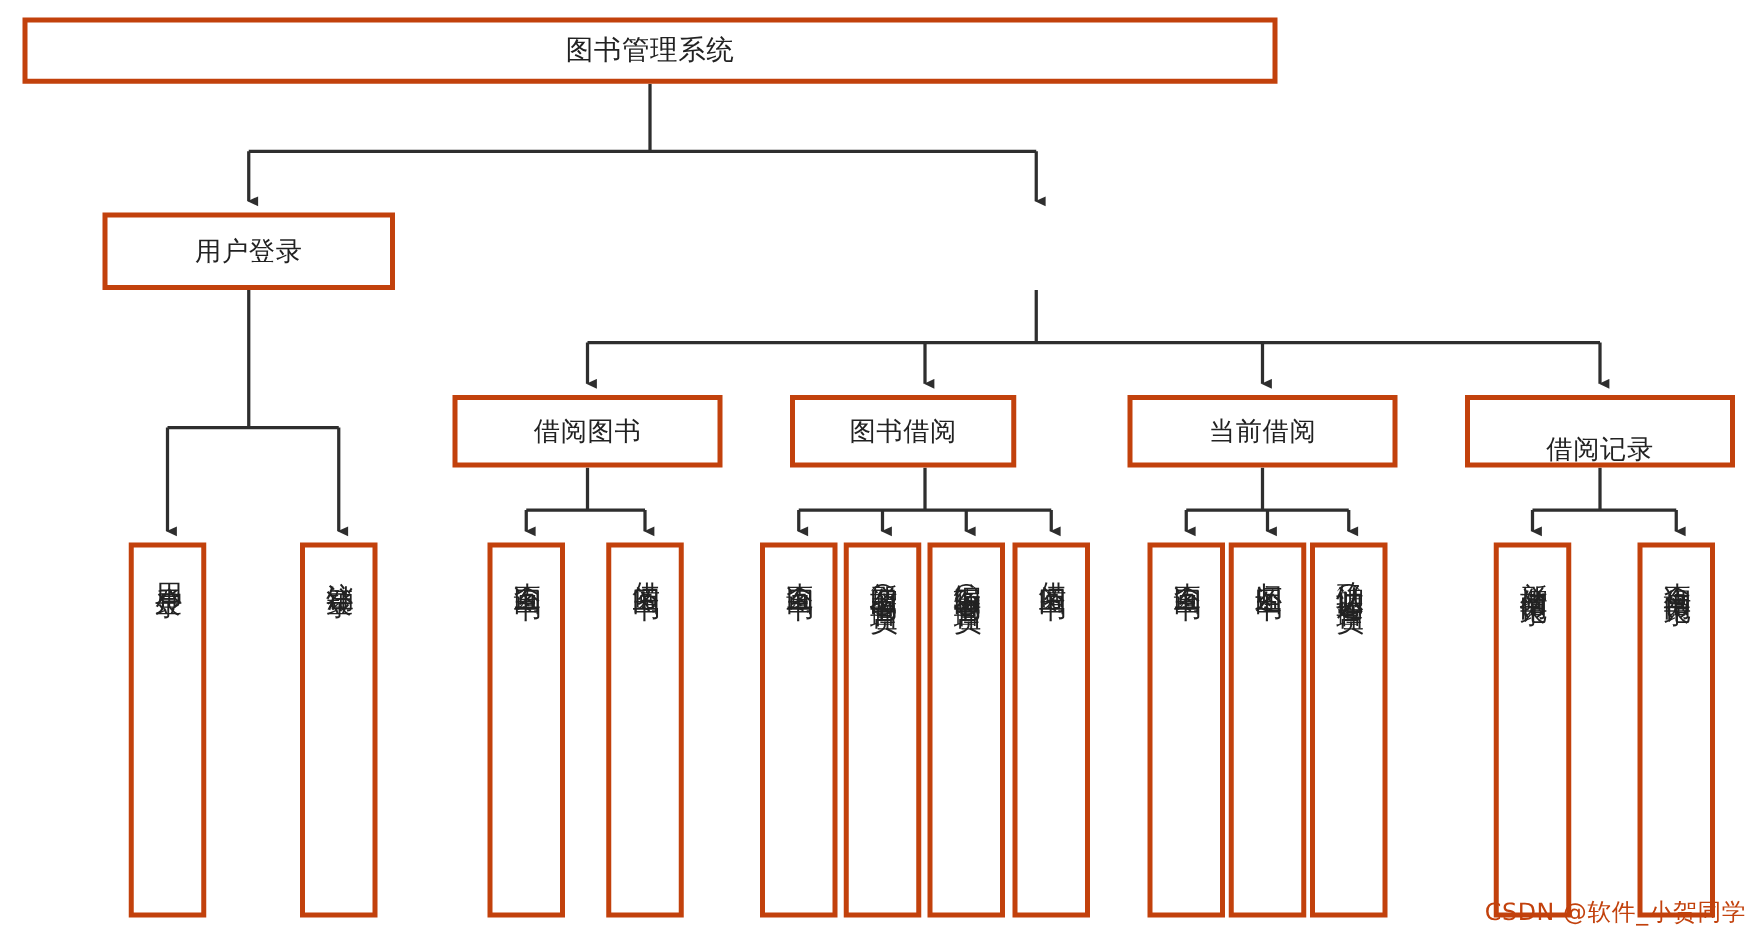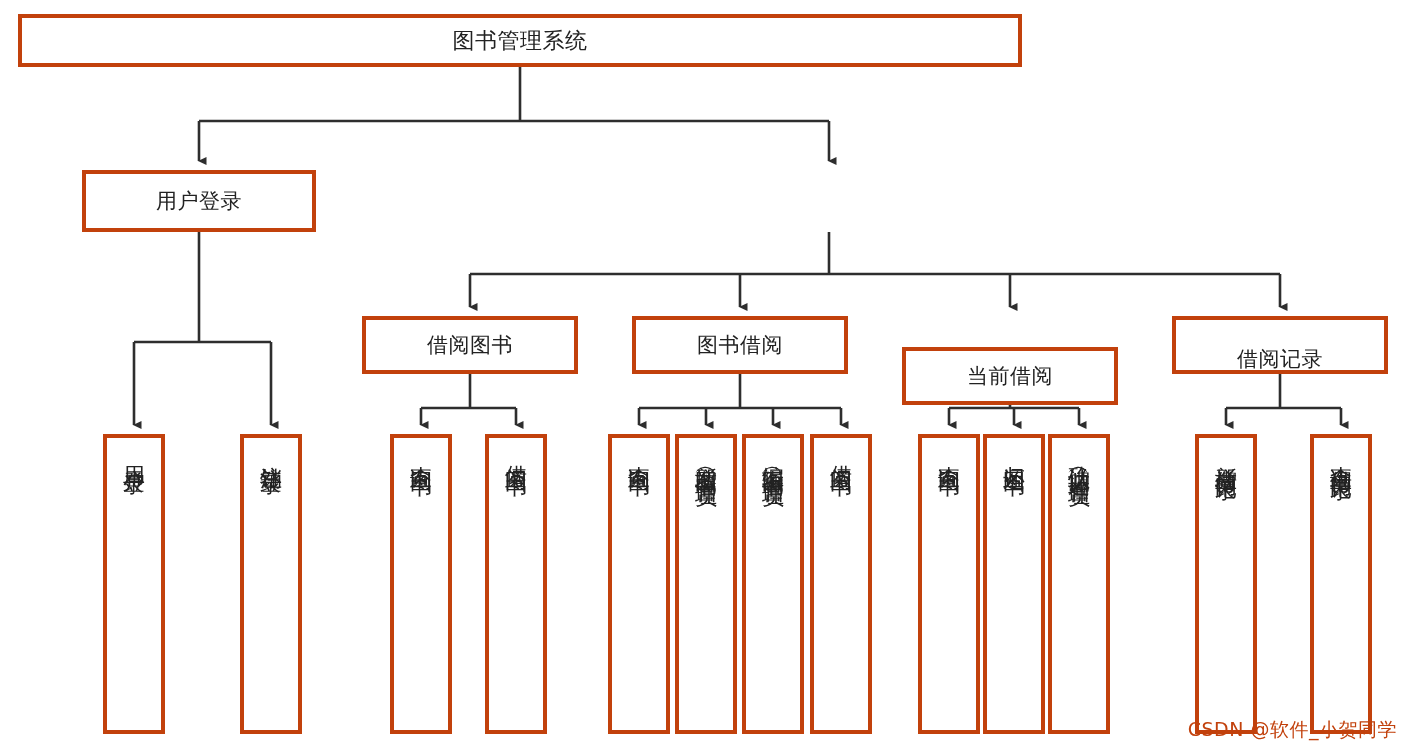--- a/index.html
+++ b/index.html
@@ -123,24 +123,24 @@
     <span class="node-label">图书管理系统</span>
   </div>
 
   <div class="node branch horizontal" style="left: 82px; top: 170px; width: 234px; height: 62px;">
     <span class="node-label">用户登录</span>
   </div>
 
   <div class="node group horizontal" style="left: 362px; top: 316px; width: 216px; height: 58px;">
     <span class="node-label">借阅图书</span>
   </div>
-  <div class="node group horizontal" style="left: 632px; top: 316px; width: 216px; height: 58px;">
+  <div class="node group horizontal" style="left: 632px; top: 316px; width: 181px; height: 58px;">
     <span class="node-label">图书借阅</span>
   </div>
-  <div class="node group horizontal" style="left: 902px; top: 316px; width: 216px; height: 58px; margin-top: 31px;">
+  <div class="node group horizontal" style="left: 902px; top: 316px; width: 216px; height: 58px;">
     <span class="node-label">当前借阅</span>
   </div>
   <div class="node group horizontal" style="left: 1172px; top: 316px; width: 216px; height: 58px; align-items: flex-end;">
     <span class="node-label">借阅记录</span>
   </div>
 
   <div class="node leaf" style="left: 103px; top: 434px; width: 62px; height: 300px;">
     <span class="node-label">用户登录</span>
   </div>
   <div class="node leaf" style="left: 240px; top: 434px; width: 62px; height: 300px;">

